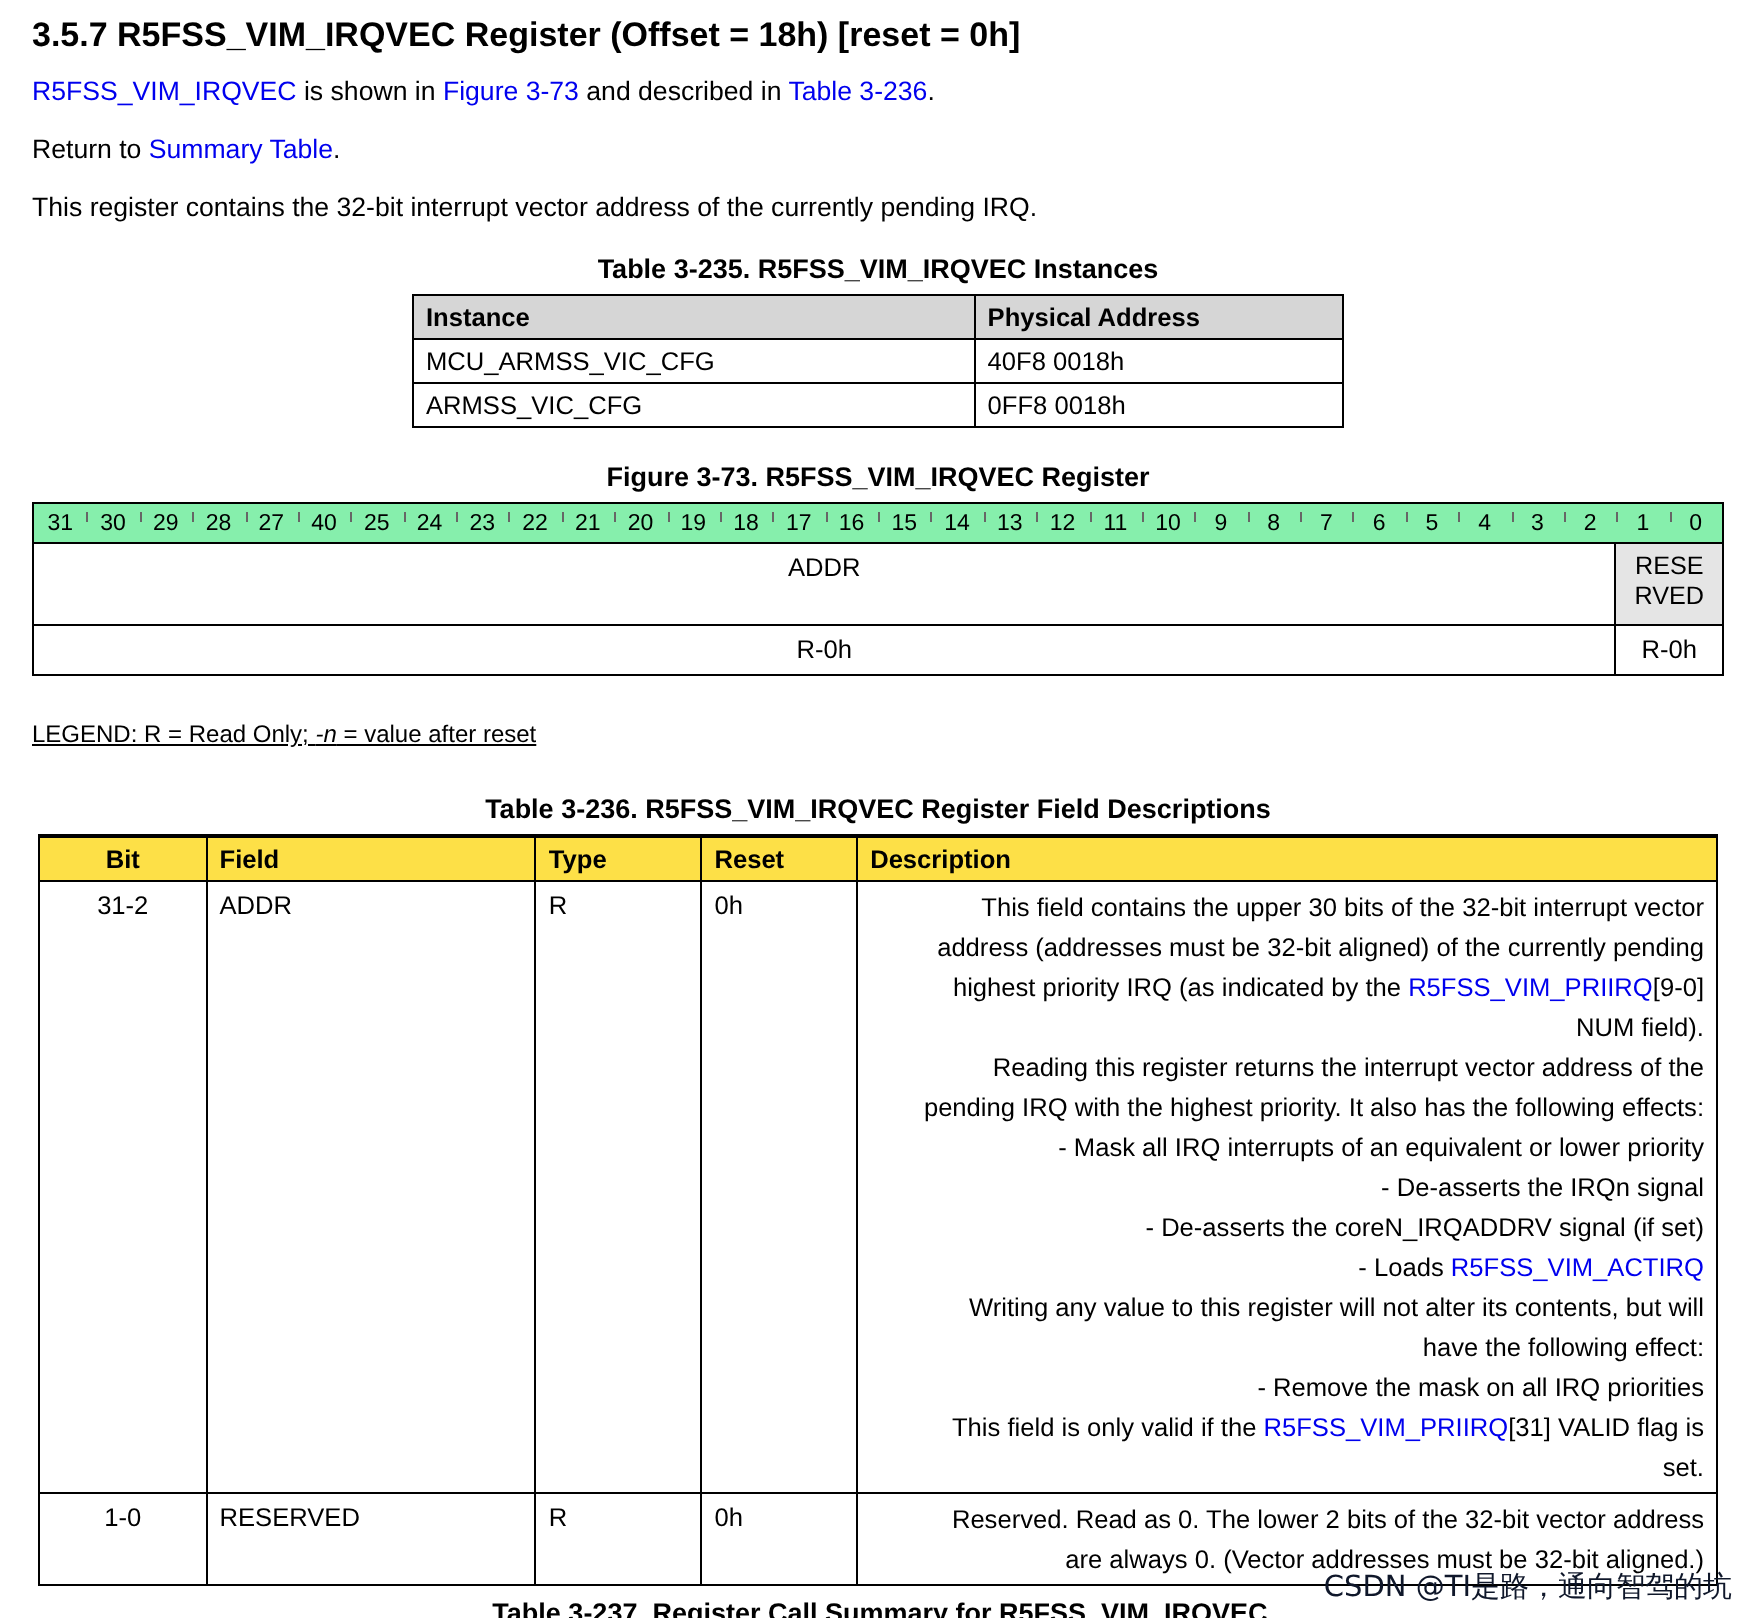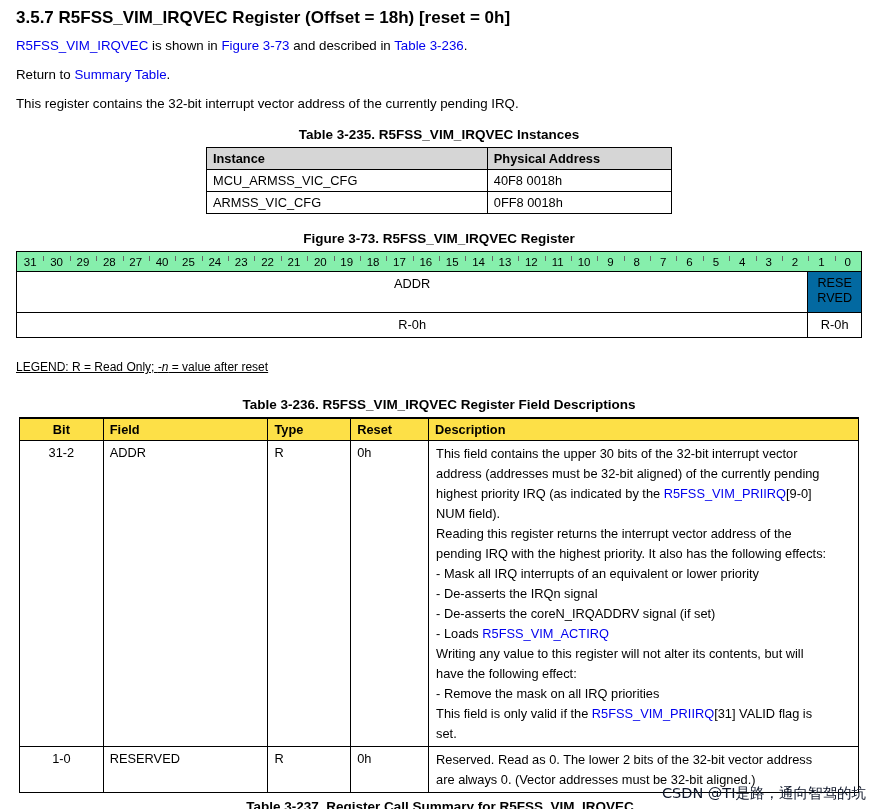--- a/index.html
+++ b/index.html
@@ -39,21 +39,21 @@
   .bit-cell {
     flex: 1 1 0; display: flex; align-items: center; justify-content: center;
     font-size: 11.5px; position: relative;
   }
   .bit-cell + .bit-cell::before {
     content: ""; position: absolute; left: 0; top: 0; width: 1px; height: 5px; background: #666;
   }
   .field-row { display: flex; height: 40px; }
   .addr-cell { flex: 30 1 0; display: flex; justify-content: center; padding-top: 4px; font-size: 12.8px; }
   .rsv-cell {
-    flex: 2 1 0; background: #0369a1; border-left: 1px solid #000;
+    flex: 2 1 0; background: #e5e5e5; border-left: 1px solid #000;
     font-size: 12.6px; line-height: 15px; text-align: center; padding-top: 4px;
   }
   .reset-row { display: flex; height: 25px; border-top: 1px solid #000; }
   .reset-addr { flex: 30 1 0; text-align: center; font-size: 12.8px; padding-top: 4px; }
   .reset-rsv { flex: 2 1 0; border-left: 1px solid #000; text-align: center; font-size: 12.8px; padding-top: 4px; }
 
   .legend { font-size: 12px; margin: 22px 0 0 0; text-decoration: underline; }
 
   
   .t236-title { margin-top: 23px; }
@@ -62,21 +62,21 @@
     font-size: 12.8px; border: 1px solid #000; border-top: 2px solid #000;
   }
   table.fields th, table.fields td { border: 1px solid #000; }
   table.fields th {
     background: #fde047; font-weight: bold; text-align: left; padding: 3px 6px; height: 18px;
   }
   table.fields th.center { text-align: center; }
   table.fields td { vertical-align: top; padding: 4px 6px; }
   table.fields td.bit { text-align: center; }
   table.fields td.desc {
-    line-height: 20px; padding: 3px 6px 2px 7px; white-space: nowrap; overflow: hidden;
+    line-height: 20px; padding: 3px 6px 2px 7px; white-space: nowrap; overflow: hidden; text-align: right;
   }
   table.fields col.c-bit { width: 84px; }
   table.fields col.c-field { width: 165px; }
   table.fields col.c-type { width: 83px; }
   table.fields col.c-reset { width: 78px; }
   table.fields col.c-desc { width: 430px; }
 
   .watermark {
     position: absolute; top: 784px; right: 14px; white-space: nowrap;
     font-size: 14.5px; color: #0f172a;

